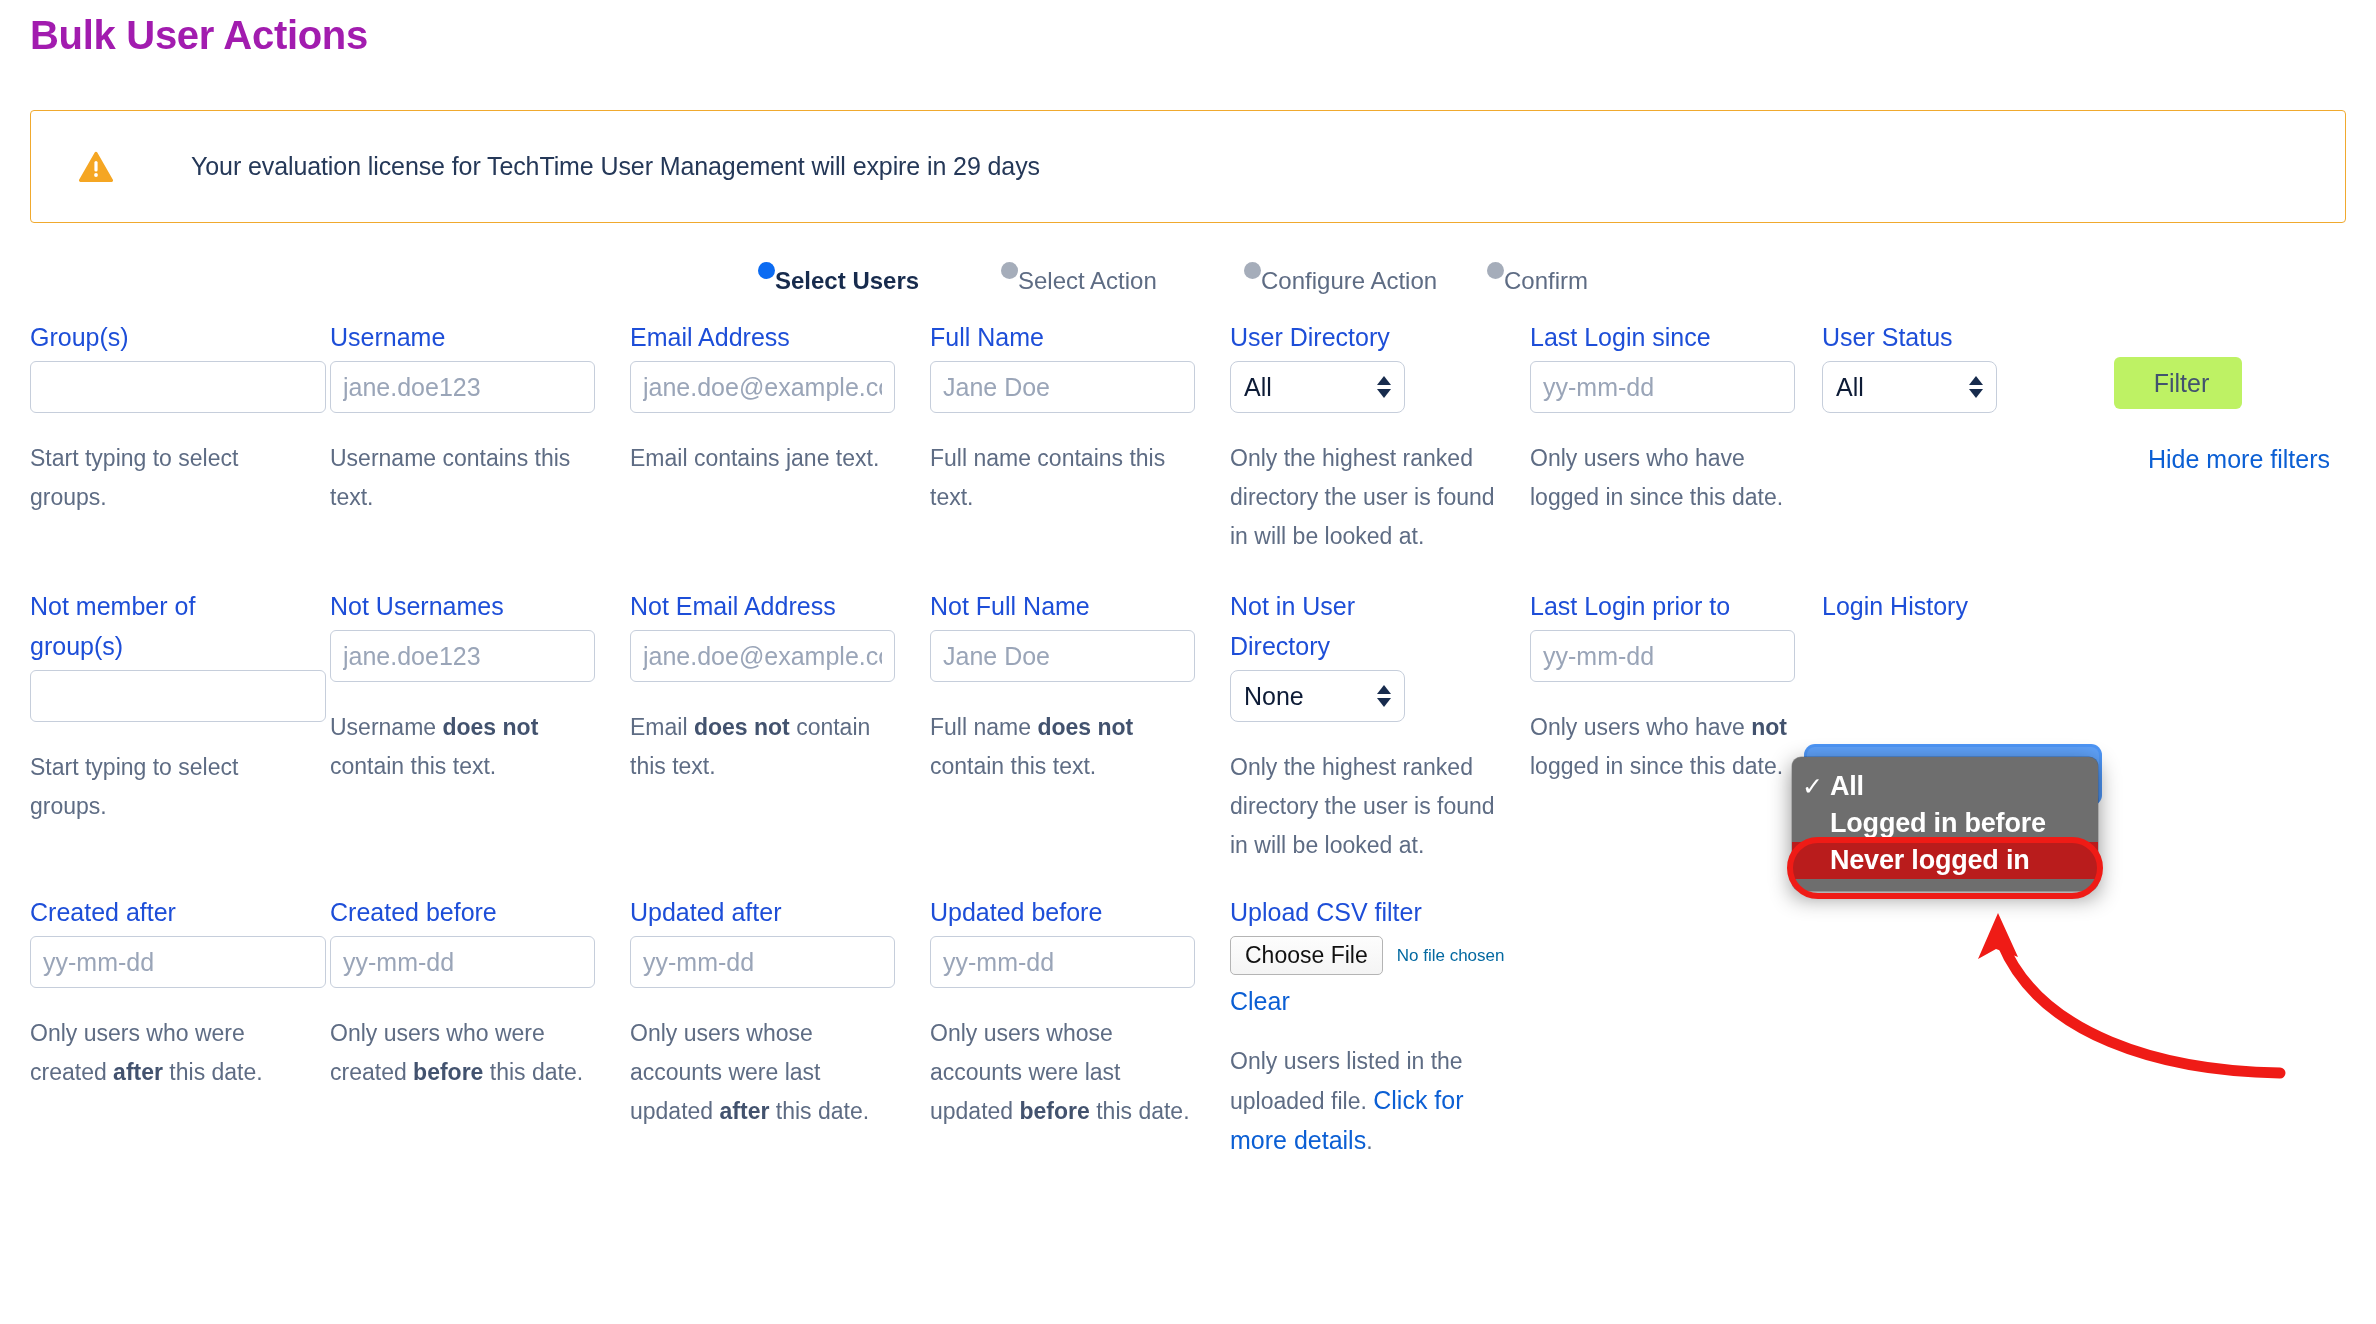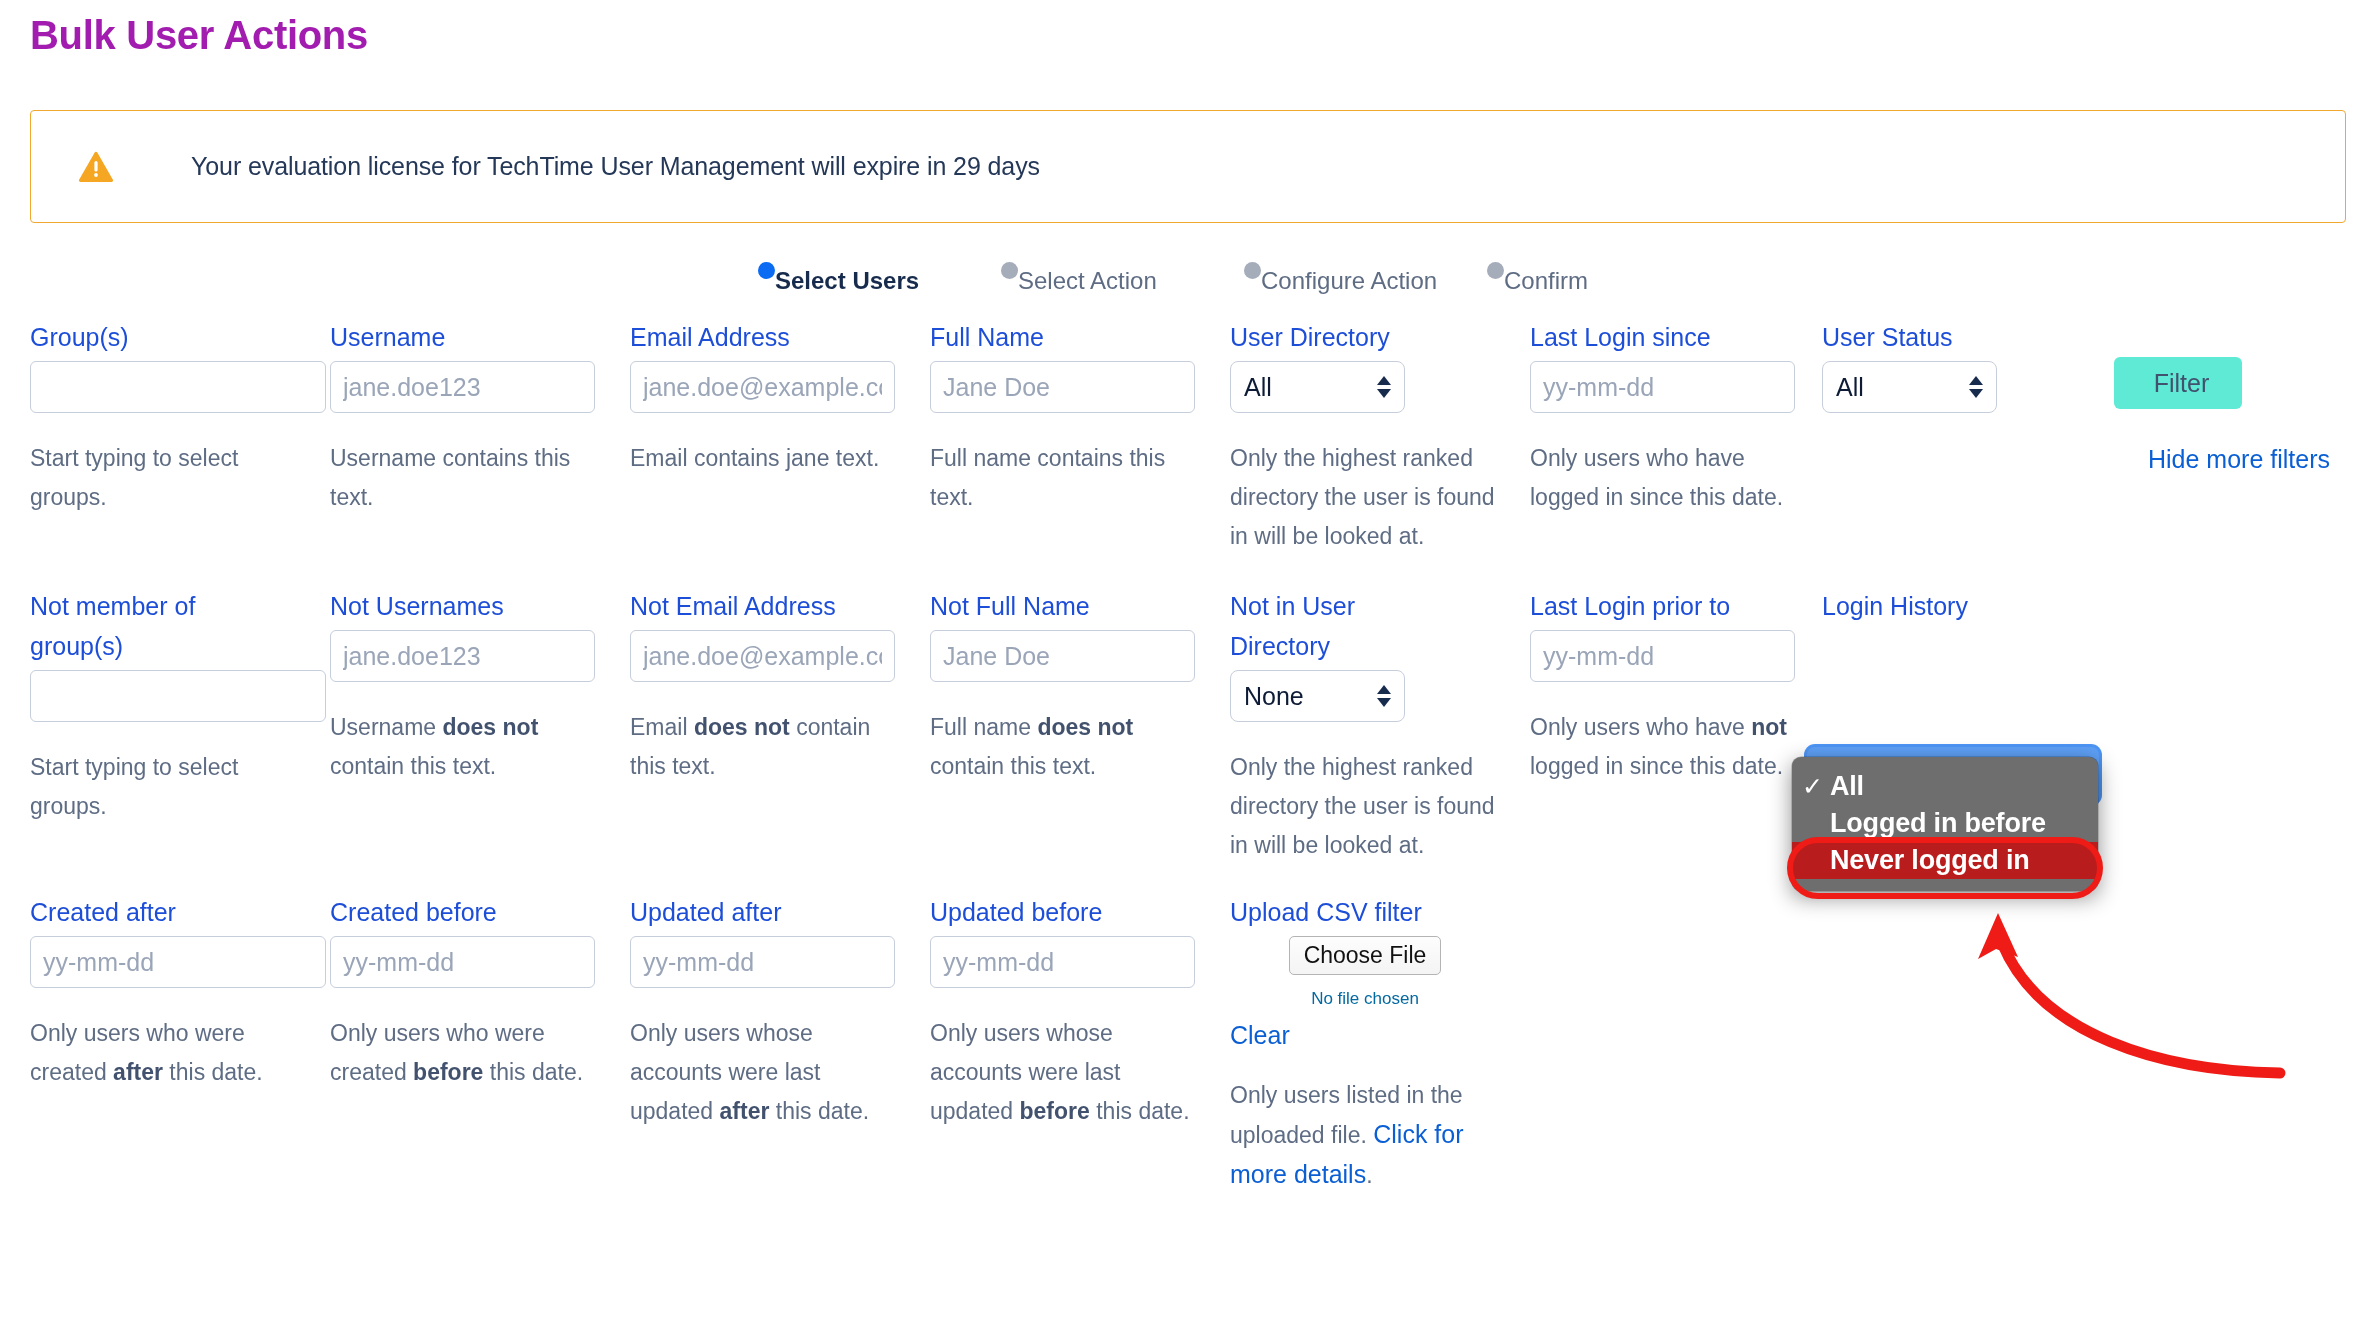--- a/index.html
+++ b/index.html
@@ -146,21 +146,21 @@
     margin-top: 26px;
     max-width: 268px;
   }
   .help b { color: #42526e; font-weight: bold; }
   .help.wide { max-width: 280px; }
 
   .filter-btn {
     margin-top: 40px;
     width: 128px;
     height: 52px;
-    background: #5eead4;
+    background: #bef264;
     border: none;
     border-radius: 6px;
     font-size: 25px;
     color: #42526e;
     font-family: "Liberation Sans", sans-serif;
     cursor: pointer;
     padding-left: 13px;
   }
   .hide-filters-wrap {
     position: absolute;
@@ -174,21 +174,21 @@
     text-decoration: none;
     cursor: pointer;
   }
 
   
   .row1 { position: relative; }
   .row2 { margin-top: 30px; position: relative; }
   .row3 { margin-top: 27px; position: relative; }
 
   
-  .file-row { display: flex; align-items: center; gap: 14px; margin-top: 2px; flex-direction: column; }
+  .file-row { display: flex; align-items: center; gap: 14px; margin-top: 2px; }
   .choose-file {
     border: 1px solid #b4b4b4;
     border-radius: 5px;
     background: linear-gradient(#fdfdfd, #f4f4f4);
     font-size: 23px;
     color: #111;
     padding: 5px 14px;
     font-family: "Liberation Sans", sans-serif;
     cursor: pointer;
     white-space: nowrap;

